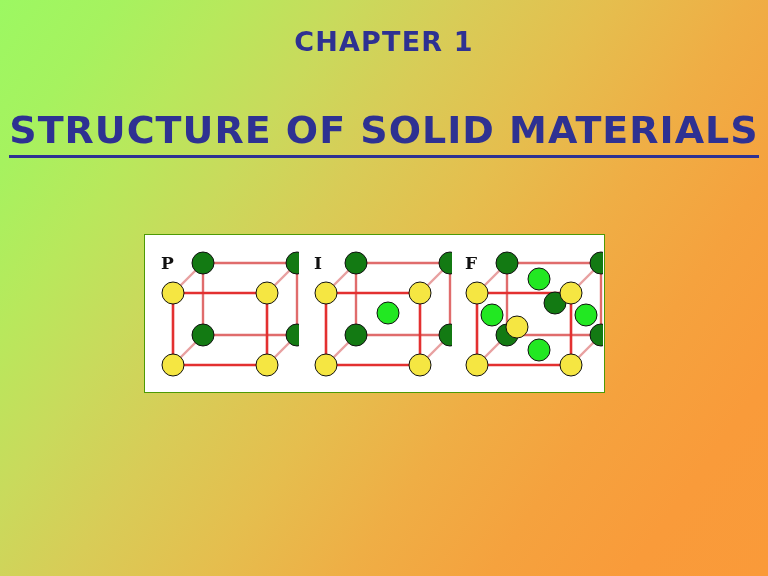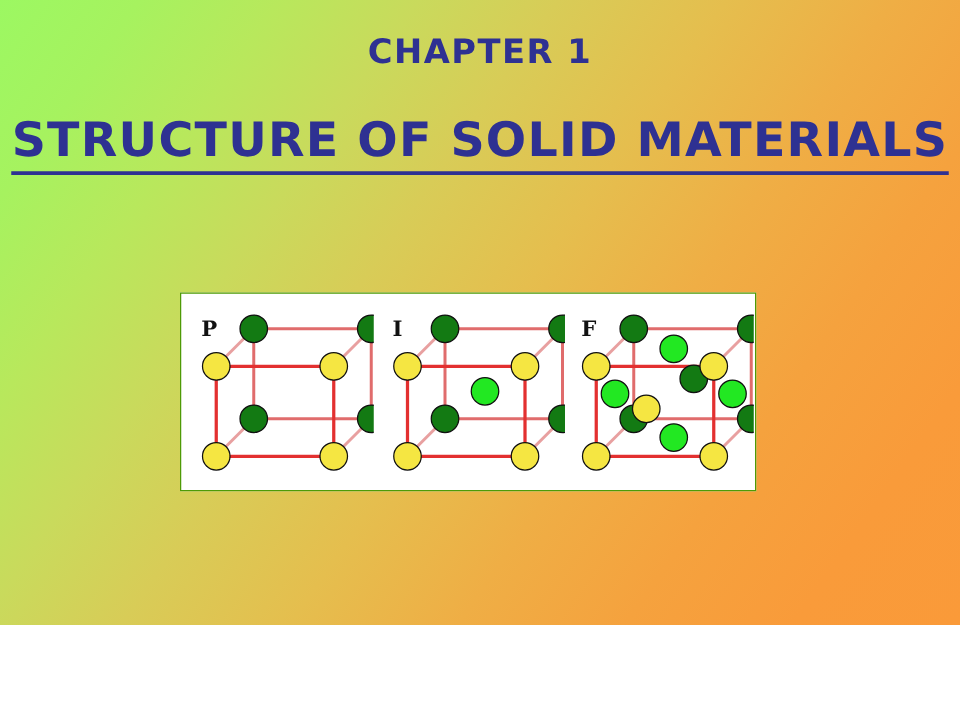--- a/index.html
+++ b/index.html
@@ -8,21 +8,21 @@
   }
   body {
     width: 768px;
     height: 576px;
     overflow: hidden;
     font-family: "Liberation Sans", sans-serif;
   }
   #slide {
     position: relative;
     width: 768px;
-    height: 500px;
+    height: 576px;
     background:
       linear-gradient(125deg,
         #9cf862 0%,
         #a6f25f 10%,
         #b8e85c 20%,
         #c9da5c 30%,
         #d8cc57 40%,
         #e5be4e 52%,
         #efae45 64%,
         #f5a23e 76%,
@@ -37,21 +37,21 @@
     width: 768px;
     text-align: center;
     color: #2e3192;
     font-family: "DejaVu Sans", sans-serif;
     font-weight: bold;
     font-size: 27px;
     letter-spacing: 1.2px;
   }
   .main-title {
     position: absolute;
-    top: 90px;
+    top: 108px;
     left: 0;
     width: 768px;
     text-align: center;
     color: #2e3192;
     font-family: "DejaVu Sans", sans-serif;
     font-weight: bold;
     font-size: 38px;
     letter-spacing: 1px;
     white-space: nowrap;
   }

